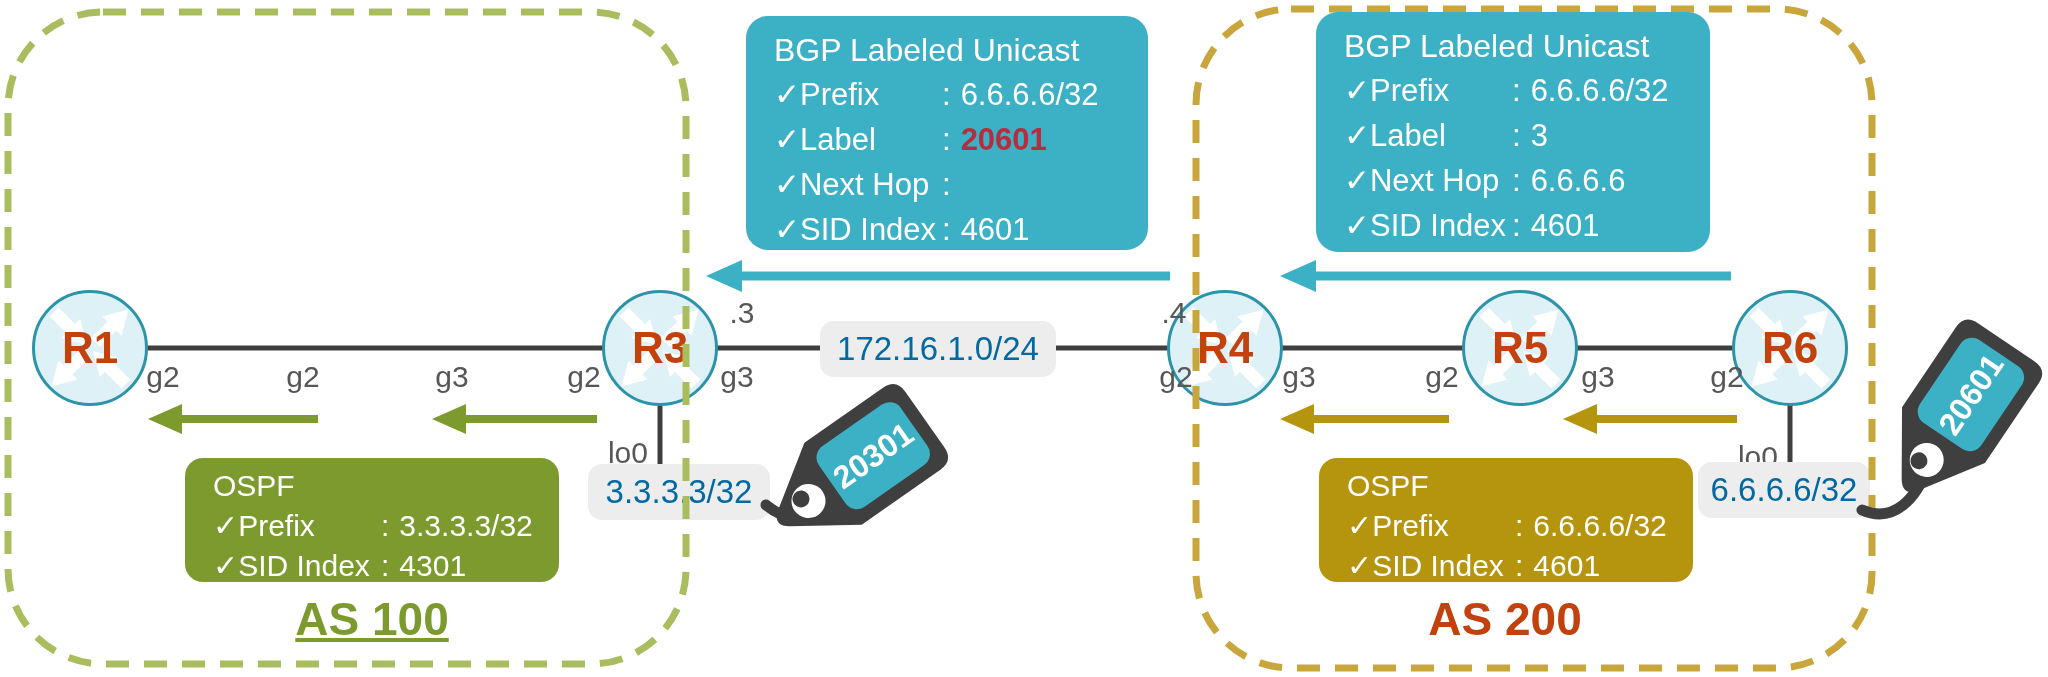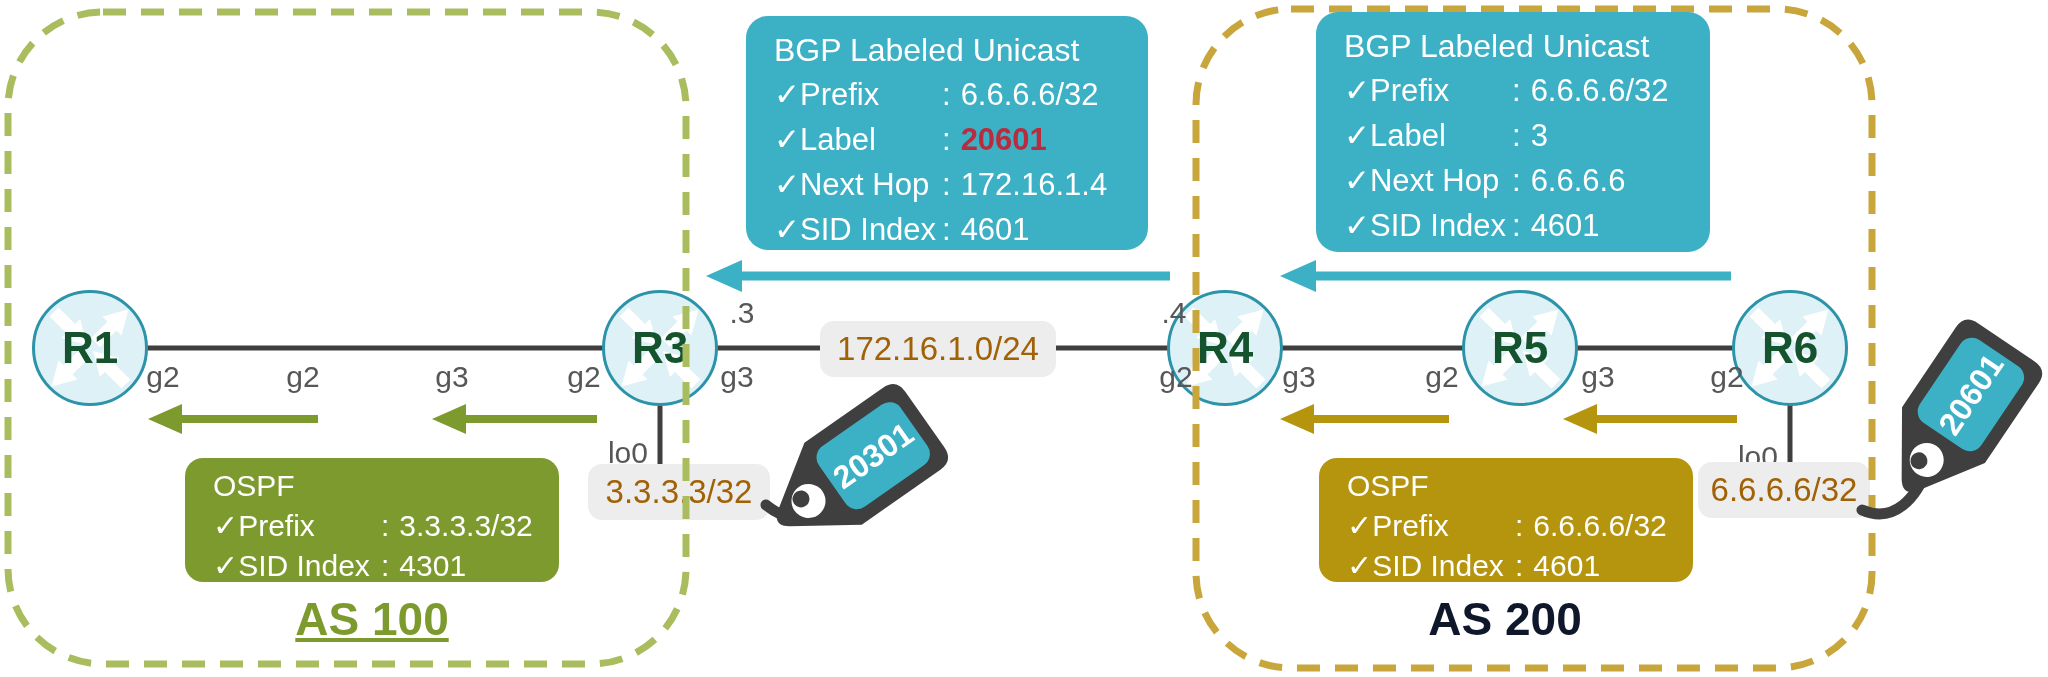--- a/index.html
+++ b/index.html
@@ -11,34 +11,34 @@
   .z1{z-index:1}.z3{z-index:3}
 
   
   .router{
     position:absolute;top:290px;width:116px;height:116px;border-radius:50%;
     background:#ddf1f7;border:3px solid #2c93a9;box-sizing:border-box;z-index:2;
   }
   .router svg{position:absolute;left:1px;top:1px;width:108px;height:108px;}
   .router .rlabel{
     position:absolute;left:0;top:0;width:110px;height:110px;display:flex;align-items:center;justify-content:center;
-    font-size:44px;font-weight:bold;color:#14532d;
+    font-size:44px;font-weight:bold;color:#c2410c;
   }
 
   
   .iflabel,.hostlabel,.lolabel{
     position:absolute;z-index:2;font-size:30px;color:#575757;text-align:center;
   }
   .lolabel{text-align:right;margin-top:29px;}
 
   
   .pill{
     position:absolute;z-index:2;background:#ededed;border-radius:14px;
     display:flex;align-items:center;justify-content:center;
-    font-size:33px;color:#a16207;
+    font-size:33px;color:#0369a1;
   }
 
   
   .infobox{
     position:absolute;z-index:4;border-radius:22px;color:#ffffff;
     box-sizing:border-box;padding:12px 2px 10px 28px;
   }
   .infobox.teal{background:#3cb0c5;}
   .infobox.olive{background:#7d9a2e;border-radius:18px;padding-top:8px;}
   .infobox.gold{background:#b5940e;border-radius:18px;padding-top:8px;}
@@ -49,21 +49,21 @@
   .infobox .lbl{width:168px;flex:none;}
   .infobox .sep{margin-right:10px;}
   .infobox .val.red{color:#bb2b3e;font-weight:bold;}
 
   
   .ascaption{
     position:absolute;z-index:4;width:300px;text-align:center;top:592px;
     font-size:46px;font-weight:bold;
   }
   .ascaption.olive{color:#7d9a2e;text-decoration:underline;}
-  .ascaption.gold{color:#0f172a;}
+  .ascaption.gold{color:#c2410c;}
 </style>
 </head>
 <body>
 
 <div class="canvas">
 
   <svg width="0" height="0" style="position:absolute">
     <defs>
       <g id="routerArrows" fill="#ffffff">
         <path transform="translate(37,37) rotate(45)" d="M-24,-7 L2,-7 L2,-15 L28,0 L2,15 L2,7 L-24,7 Z"></path>
@@ -200,21 +200,20 @@
       <span class="val">6.6.6.6/32</span>
     </div>
     <div class="row">
       <span class="lbl">✓Label</span>
       <span class="sep">:</span>
       <span class="val red">20601</span>
     </div>
     <div class="row">
       <span class="lbl">✓Next Hop</span>
       <span class="sep">:</span>
-      <span class="val">172.16.1.4</span>
     </div>
     <div class="row">
       <span class="lbl">✓SID Index</span>
       <span class="sep">:</span>
       <span class="val">4601</span>
     </div>
   </div>
 
   <div class="infobox teal" style="left:1316px;top:12px;width:394px;height:240px">
     <div class="title">BGP Labeled Unicast</div>

